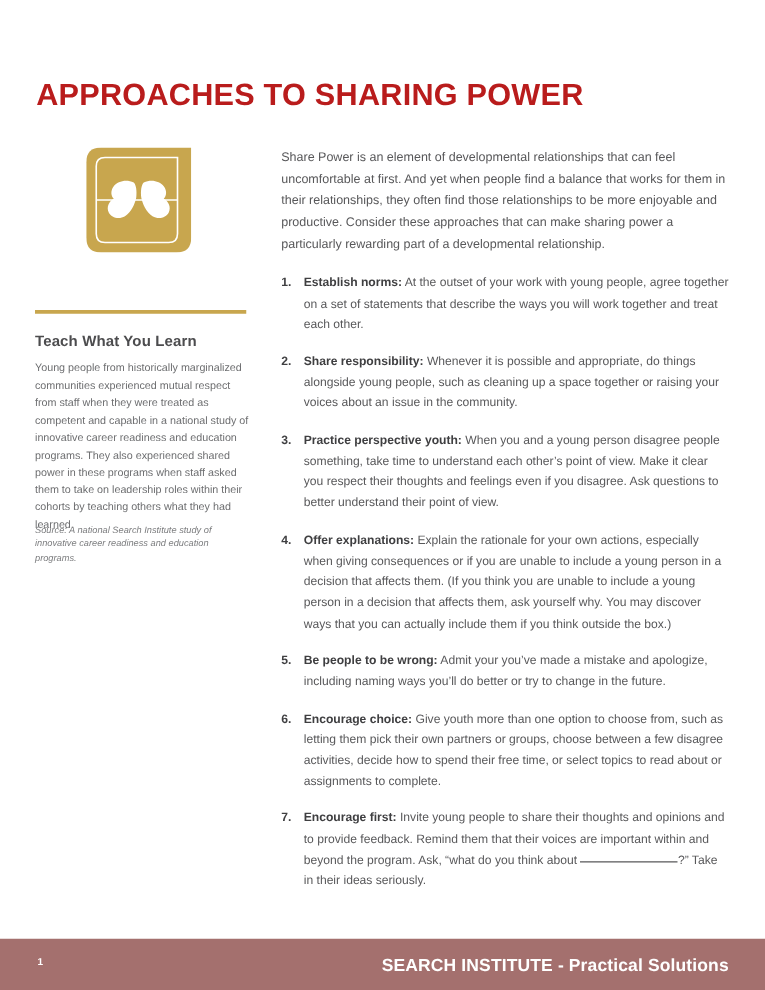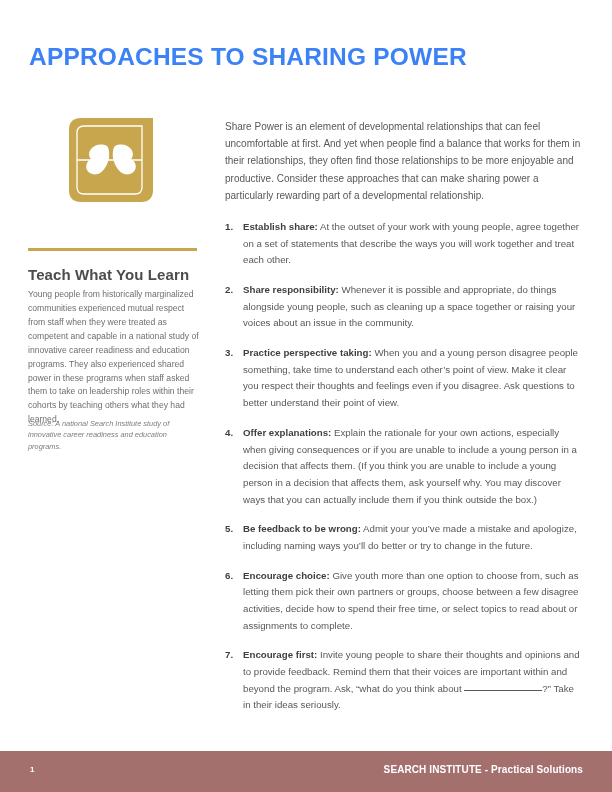--- a/index.html
+++ b/index.html
@@ -13,25 +13,25 @@
     position: relative;
     font-family: "Liberation Sans", sans-serif;
     color: #58585a;
     overflow: hidden;
   }
 
   
   .page-title {
     position: absolute;
     left: 29px;
-    top: 44px;
+    top: 64px;
     font-size: 24.5px;
     font-weight: bold;
     letter-spacing: 0.2px;
-    color: #3b82f6;
+    color: #b91c1c;
     line-height: 1.1;
     white-space: nowrap;
   }
 
   
   .content {
     position: absolute;
     left: 0;
     top: 118px;
     width: 612px;
@@ -56,21 +56,21 @@
     top: 130px;
     width: 169px;
     height: 3px;
     background: #c8a64e;
   }
   .sidebar-heading {
     position: absolute;
     left: 0;
     top: 148px;
     width: 171px;
-    font-size: 15px;
+    font-size: 12px;
     font-weight: bold;
     color: #4c4c4e;
     letter-spacing: 0.1px;
   }
   .sidebar-body {
     position: absolute;
     left: 0;
     top: 170px;
     width: 172px;
     font-size: 8.6px;
@@ -148,21 +148,21 @@
     left: 30px;
     top: 14px;
     font-size: 8px;
     font-weight: bold;
     color: #ffffff;
   }
   .footer-brand {
     position: absolute;
     right: 29px;
     top: 13px;
-    font-size: 10px;
+    font-size: 14px;
     font-weight: bold;
     color: #ffffff;
     letter-spacing: 0.1px;
   }
 </style>
 </head>
 <body>
 
 <div class="page-title">APPROACHES TO SHARING POWER</div>
 
@@ -197,37 +197,37 @@
 
   </aside>
 
   <main class="main">
 
     <p class="intro">Share Power is an element of developmental relationships that can feel uncomfortable at first. And yet when people find a balance that works for them in their relationships, they often find those relationships to be more enjoyable and productive. Consider these approaches that can make sharing power a particularly rewarding part of a developmental relationship.</p>
 
     <ol class="steps">
 
       <li class="step">
-        <span class="step-num">1.</span><span class="step-lead">Establish share:</span><span> At the outset of your work with young people, agree together on a set of statements that describe the ways you will work together and treat each other.</span>
+        <span class="step-num">1.</span><span class="step-lead">Establish norms:</span><span> At the outset of your work with young people, agree together on a set of statements that describe the ways you will work together and treat each other.</span>
       </li>
 
       <li class="step">
         <span class="step-num">2.</span><span class="step-lead">Share responsibility:</span><span> Whenever it is possible and appropriate, do things alongside young people, such as cleaning up a space together or raising your voices about an issue in the community.</span>
       </li>
 
       <li class="step">
-        <span class="step-num">3.</span><span class="step-lead">Practice perspective taking:</span><span> When you and a young person disagree people something, take time to understand each other’s point of view. Make it clear you respect their thoughts and feelings even if you disagree. Ask questions to better understand their point of view.</span>
+        <span class="step-num">3.</span><span class="step-lead">Practice perspective youth:</span><span> When you and a young person disagree people something, take time to understand each other’s point of view. Make it clear you respect their thoughts and feelings even if you disagree. Ask questions to better understand their point of view.</span>
       </li>
 
       <li class="step">
         <span class="step-num">4.</span><span class="step-lead">Offer explanations:</span><span> Explain the rationale for your own actions, especially when giving consequences or if you are unable to include a young person in a decision that affects them. (If you think you are unable to include a young person in a decision that affects them, ask yourself why. You may discover ways that you can actually include them if you think outside the box.)</span>
       </li>
 
       <li class="step">
-        <span class="step-num">5.</span><span class="step-lead">Be feedback to be wrong:</span><span> Admit your you’ve made a mistake and apologize, including naming ways you’ll do better or try to change in the future.</span>
+        <span class="step-num">5.</span><span class="step-lead">Be people to be wrong:</span><span> Admit your you’ve made a mistake and apologize, including naming ways you’ll do better or try to change in the future.</span>
       </li>
 
       <li class="step">
         <span class="step-num">6.</span><span class="step-lead">Encourage choice:</span><span> Give youth more than one option to choose from, such as letting them pick their own partners or groups, choose between a few disagree activities, decide how to spend their free time, or select topics to read about or assignments to complete.</span>
       </li>
 
       <li class="step">
         <span class="step-num">7.</span><span class="step-lead">Encourage first:</span><span> Invite young people to share their thoughts and opinions and to provide feedback. Remind them that their voices are important within and beyond the program. Ask, “what do you think about </span><span class="blank-line"></span><span>?” Take in their ideas seriously.</span>
       </li>
 

